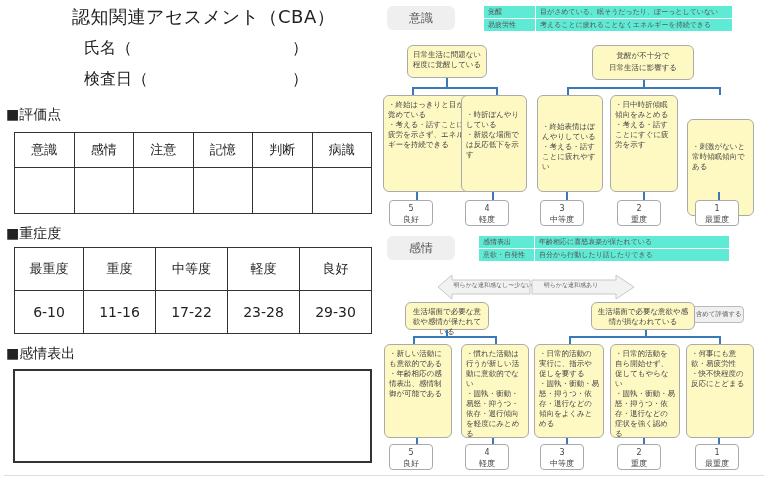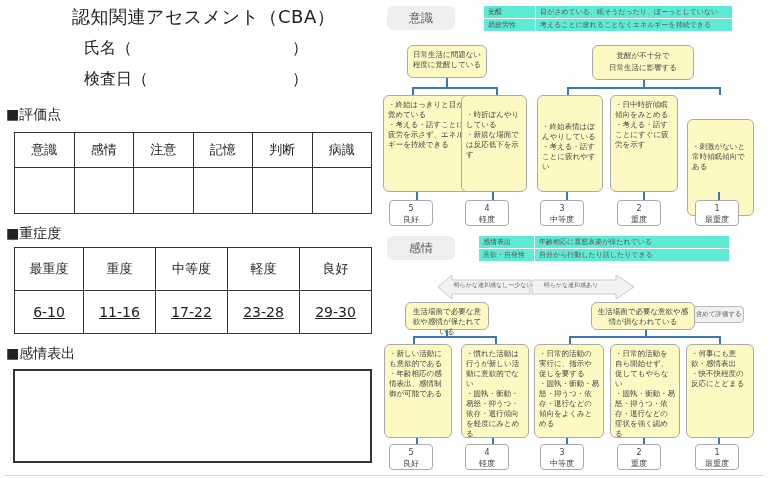--- a/index.html
+++ b/index.html
@@ -64,21 +64,21 @@
 <div class="abs section-h" style="top:225px;">■重症度</div>
 <table class="grid" style="left:14px; top:247px; width:358px;">
   <tbody>
       <tr style="height:43px;">
     <td>最重度</td>
     <td>重度</td>
     <td>中等度</td>
     <td>軽度</td>
     <td>良好</td>
   </tr>
-  <tr style="height:43px;text-decoration:underline;">
+  <tr style="height:43px;">
     <td style="font-size:14px;">6-10</td>
     <td style="font-size:14px;">11-16</td>
     <td style="font-size:14px;">17-22</td>
     <td style="font-size:14px;">23-28</td>
     <td style="font-size:14px;">29-30</td>
   </tr>
 </tbody>
   </table>
 
 <div class="abs section-h" style="top:345px;">■感情表出</div>
@@ -185,21 +185,21 @@
 <div class="line" style="left:719px; top:336px; width:2px; height:8px;"></div>
 
 <div class="rbox desc" style="left:384px; top:344px; width:68px; height:94px; white-space:pre-line;">・新しい活動にも意欲的である
 ・年齢相応の感情表出、感情制御が可能である</div>
 <div class="rbox desc" style="left:461px; top:344px; width:68px; height:94px; white-space:pre-line;">・慣れた活動は行うが新しい活動に意欲的でない
 ・固執・衝動・易怒・抑うつ・依存・退行傾向を軽度にみとめる</div>
 <div class="rbox desc" style="left:534px; top:344px; width:70px; height:94px; white-space:pre-line;">・日常的活動の実行に、指示や促しを要する
 ・固執・衝動・易怒・抑うつ・依存・退行などの傾向をよくみとめる</div>
 <div class="rbox desc" style="left:610px; top:344px; width:70px; height:94px; white-space:pre-line;">・日常的活動を自ら開始せず、促してもやらない
 ・固執・衝動・易怒・抑うつ・依存・退行などの症状を強く認める</div>
-<div class="rbox desc" style="left:686px; top:344px; width:68px; height:94px; white-space:pre-line;">・何事にも意欲・感情表出
+<div class="rbox desc" style="left:686px; top:344px; width:68px; height:94px; white-space:pre-line;">・何事にも意欲・易疲労性
 ・快不快程度の反応にとどまる</div>
 
 <div class="line" style="left:416px; top:438px; width:2px; height:6px;"></div>
 <div class="line" style="left:492px; top:438px; width:2px; height:6px;"></div>
 <div class="line" style="left:566px; top:438px; width:2px; height:6px;"></div>
 <div class="line" style="left:643px; top:438px; width:2px; height:6px;"></div>
 <div class="line" style="left:718px; top:438px; width:2px; height:6px;"></div>
 
 <div class="score" style="left:389px; top:444px;">
     <div>5</div>

